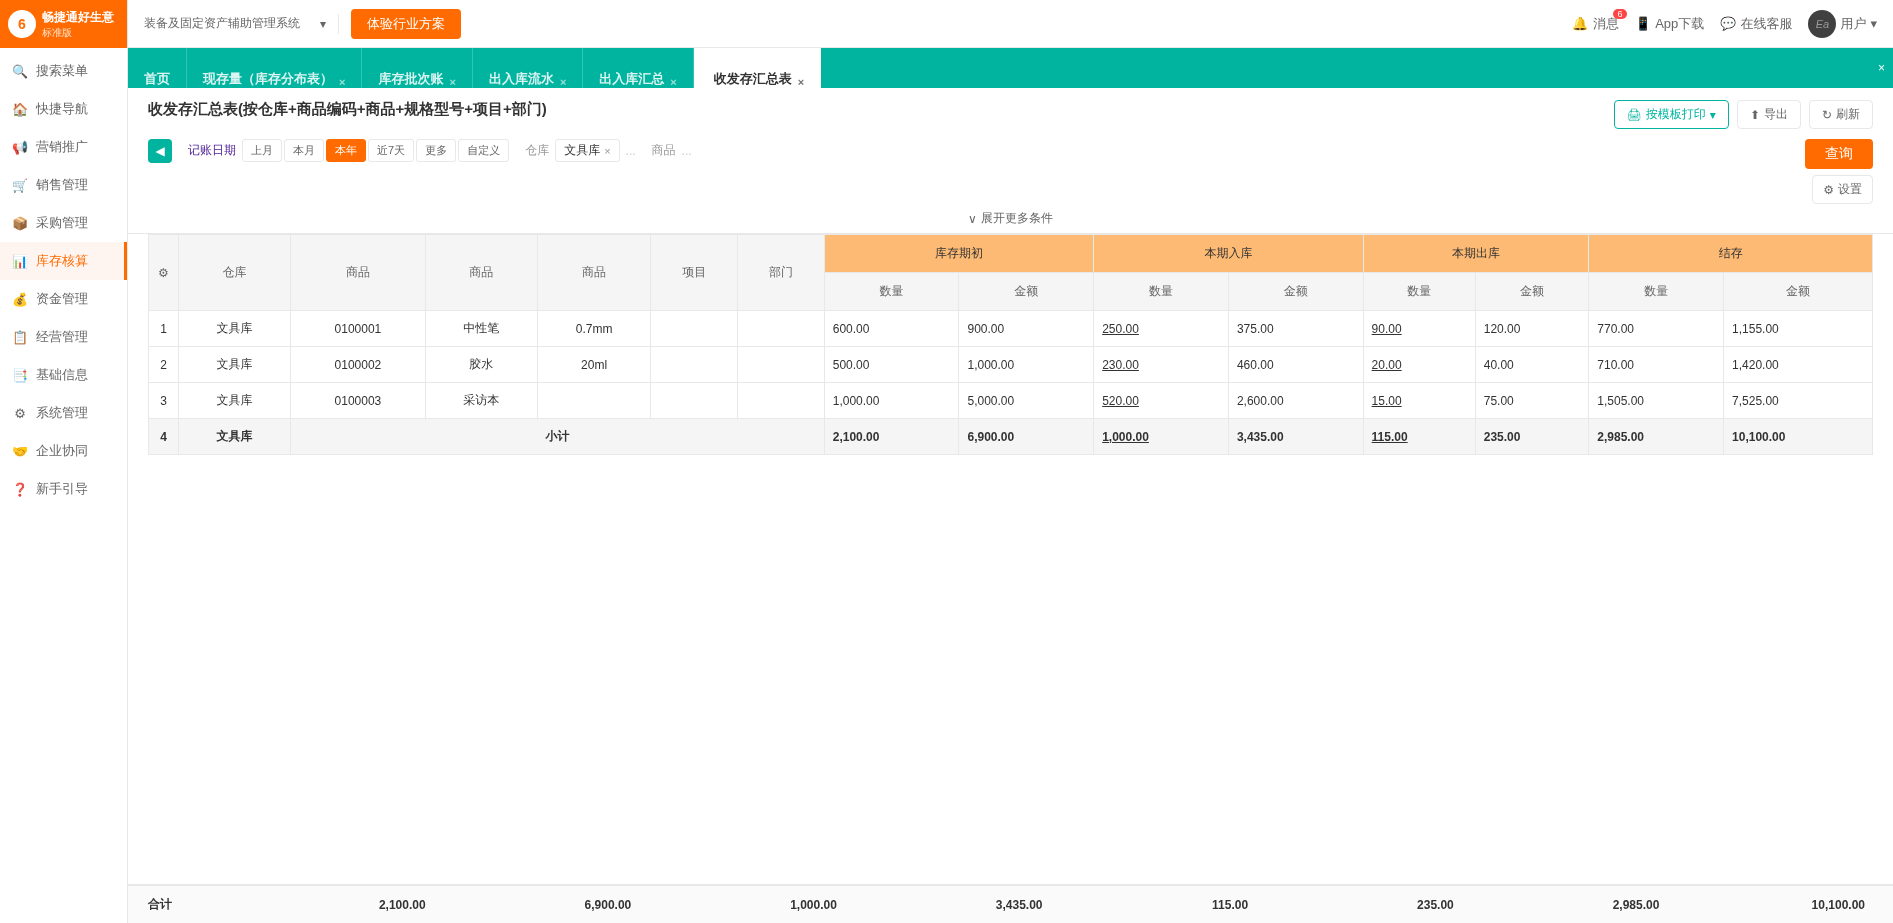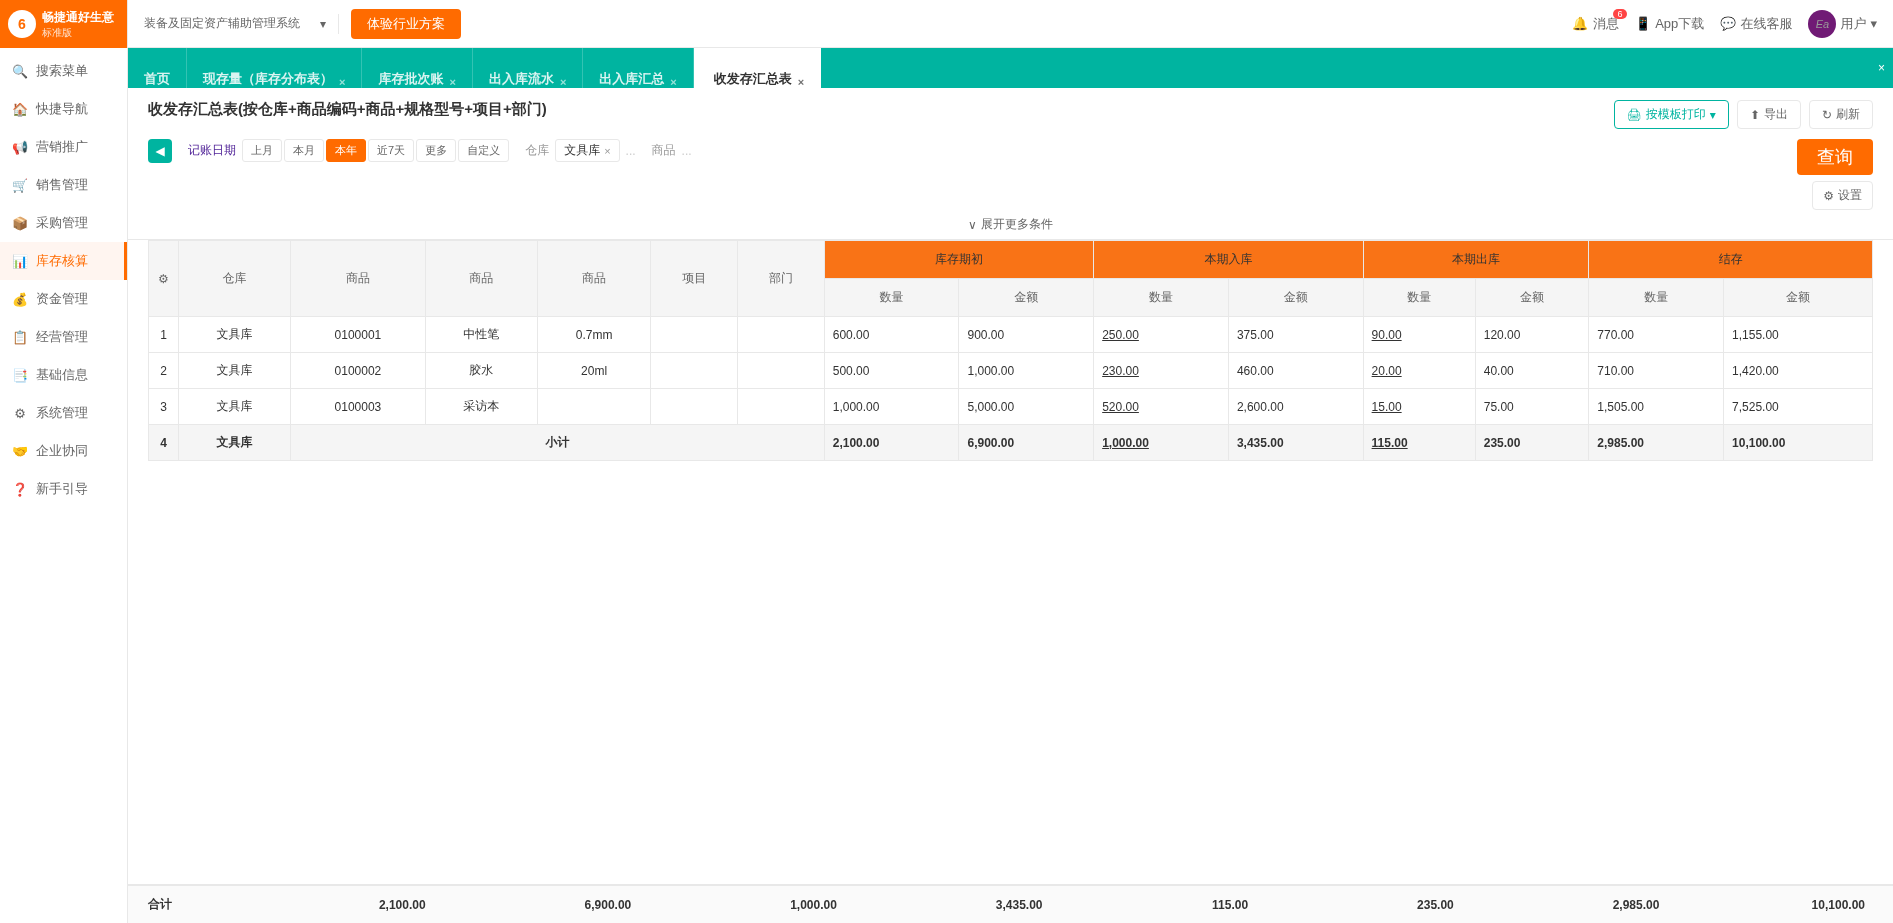--- a/index.html
+++ b/index.html
@@ -19,51 +19,51 @@
 
     
     .top-header { background: #fff; height: 48px; display: flex; align-items: center; justify-content: space-between; padding: 0 16px; border-bottom: 1px solid #e8e8e8; flex-shrink: 0; }
     .top-header-left { display: flex; align-items: center; gap: 12px; }
     .system-selector { display: flex; align-items: center; gap: 20px; color: #666; cursor: pointer; }
     .experience-btn { background: #ff6b00; color: #fff; border: none; padding: 6px 16px; border-radius: 4px; cursor: pointer; font-size: 13px; }
     .top-header-right { display: flex; align-items: center; gap: 16px; color: #666; font-size: 13px; }
     .top-header-right .notification { position: relative; cursor: pointer; }
     .badge { position: absolute; top: -6px; right: -8px; background: #ff4444; color: #fff; border-radius: 8px; font-size: 9px; padding: 0 4px; min-width: 14px; text-align: center; }
     .header-btn { display: flex; align-items: center; gap: 4px; cursor: pointer; }
-    .user-avatar { width: 28px; height: 28px; border-radius: 50%; background: #701a75; display: flex; align-items: center; justify-content: center; color: #999; font-size: 11px; overflow: hidden; font-style: italic; }
+    .user-avatar { width: 28px; height: 28px; border-radius: 50%; background: #404040; display: flex; align-items: center; justify-content: center; color: #999; font-size: 11px; overflow: hidden; font-style: italic; }
 
     
     .tabs-bar { background: #00b4a0; display: flex; align-items: center; height: 40px; flex-shrink: 0; overflow-x: auto; }
     .tab { display: flex; align-items: flex-end; gap: 6px; padding: 0 16px; height: 40px; color: rgba(255,255,255,0.85); font-size: 13px; cursor: pointer; white-space: nowrap; border-right: 1px solid rgba(255,255,255,0.2); font-weight: bold; }
     .tab.active { background: #fff; color: #333; padding-left: 20px; }
     .tab-close { font-size: 11px; color: inherit; opacity: 0.7; }
     .tabs-bar-end { margin-left: auto; padding: 0 8px; color: #fff; cursor: pointer; }
 
     
     .content { flex: 1; overflow-y: auto; background: #fff; padding: 0; }
     .toolbar-btn { display: flex; align-items: center; gap: 4px; padding: 5px 12px; border: 1px solid #e8e8e8; border-radius: 4px; cursor: pointer; color: #666; font-size: 12px; background: #fff; }
     .print-btn { color: #00b4a0; border-color: #00b4a0; }
     .filter-collapse-btn { width: 24px; height: 24px; background: #00b4a0; color: #fff; border-radius: 4px; display: flex; align-items: center; justify-content: center; cursor: pointer; flex-shrink: 0; }
     .date-btn { padding: 3px 8px; border: 1px solid #e8e8e8; border-radius: 3px; cursor: pointer; color: #666; font-size: 11px; background: #fff; }
     .date-btn.active { background: #ff6b00; color: #fff; border-color: #ff6b00; }
     .filter-tag { display: flex; align-items: center; gap: 4px; background: #fff; border: 1px solid #e8e8e8; border-radius: 3px; padding: 2px 8px; font-size: 12px; color: #333; }
     .filter-tag-close { color: #999; cursor: pointer; font-size: 11px; }
-    .query-btn { background: #ff6b00; color: #fff; border: none; padding: 6px 20px; border-radius: 4px; cursor: pointer; font-size: 18px; }
+    .query-btn { background: #ff6b00; color: #fff; border: none; padding: 6px 20px; border-radius: 4px; cursor: pointer; font-size: 14px; }
     .settings-btn { display: flex; align-items: center; gap: 4px; color: #666; cursor: pointer; font-size: 12px; border: 1px solid #e8e8e8; border-radius: 4px; padding: 5px 10px; background: #fff; }
 
     
     .expand-more-bar { display: flex; align-items: center; justify-content: center; padding: 6px; border-bottom: 1px solid #e8e8e8; }
     .expand-more-btn { display: flex; align-items: center; gap: 4px; color: #666; cursor: pointer; font-size: 12px; }
 
     
     .table-container { padding: 0 20px 20px; overflow-x: auto; }
     table { width: 100%; border-collapse: collapse; font-size: 12px; }
     thead tr { background: #f5f5f5; }
     thead th { padding: 10px 8px; text-align: center; color: #666; font-weight: normal; border: 1px solid #e8e8e8; white-space: nowrap; }
-    thead th.group-header { background: #f97316; color: #333; }
+    thead th.group-header { background: #fdba74; color: #333; }
     tbody tr { background: #fff; }
     tbody tr.subtotal { background: #f5f5f5; font-weight: bold; }
     tbody td { padding: 9px 8px; text-align: center; border: 1px solid #e8e8e8; color: #333; }
     tbody td.number { text-align: left; }
     tbody td a { color: #333; text-decoration: underline; cursor: pointer; }
     .table-settings-col { width: 30px; text-align: center; }
 
     
     .table-footer { display: flex; align-items: center; background: #fafafa; border-top: 2px solid #e8e8e8; padding: 10px 20px; font-size: 12px; color: #333; }
     .footer-label { margin-right: 20px; font-weight: bold; min-width: 60px; }

